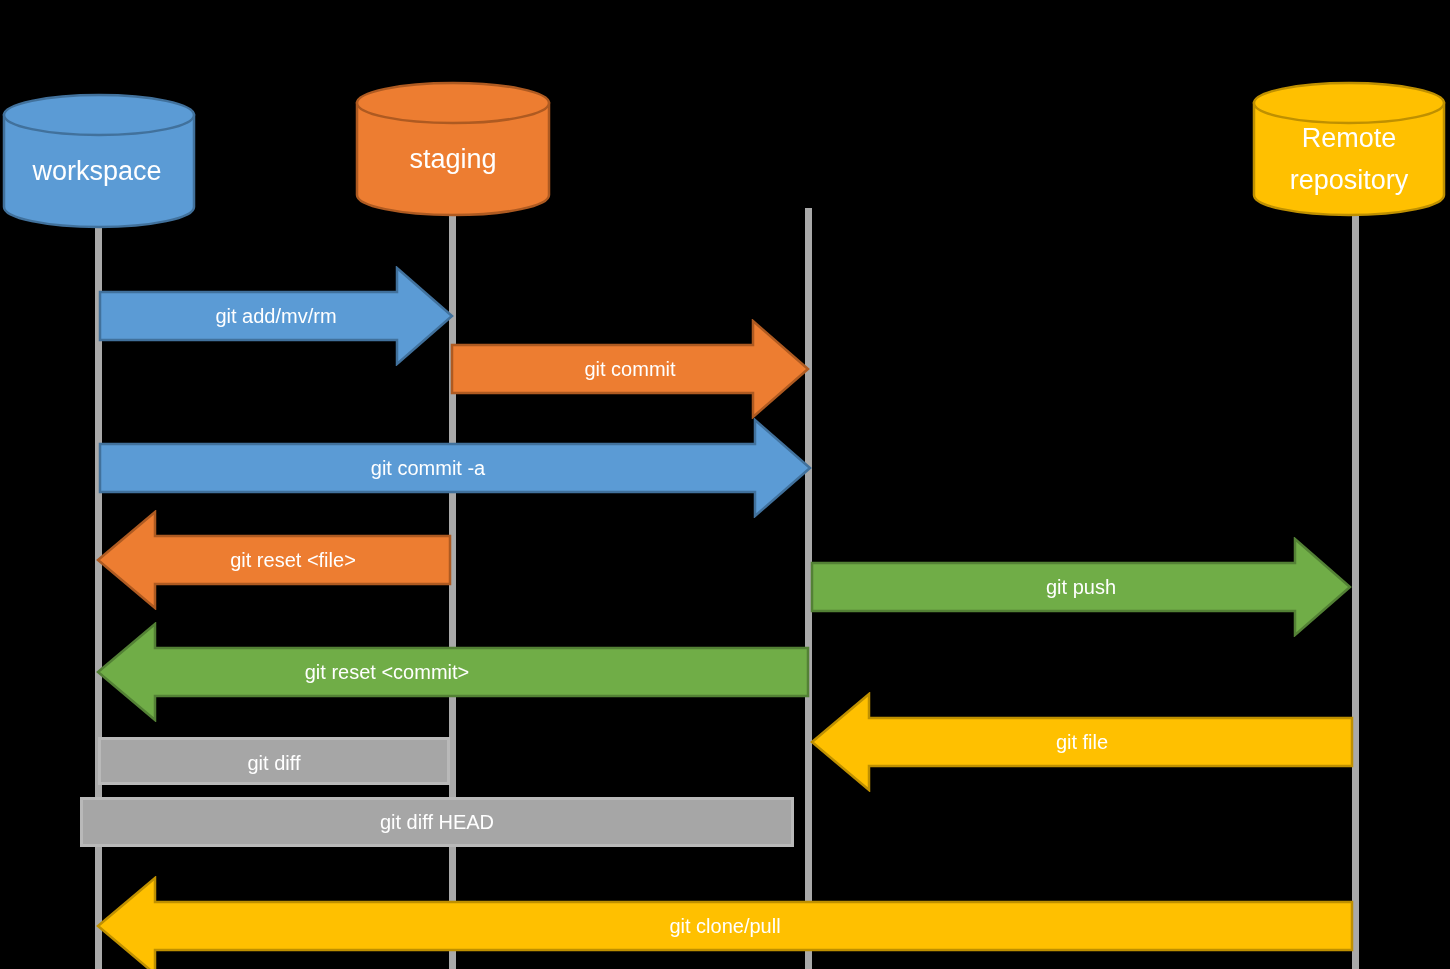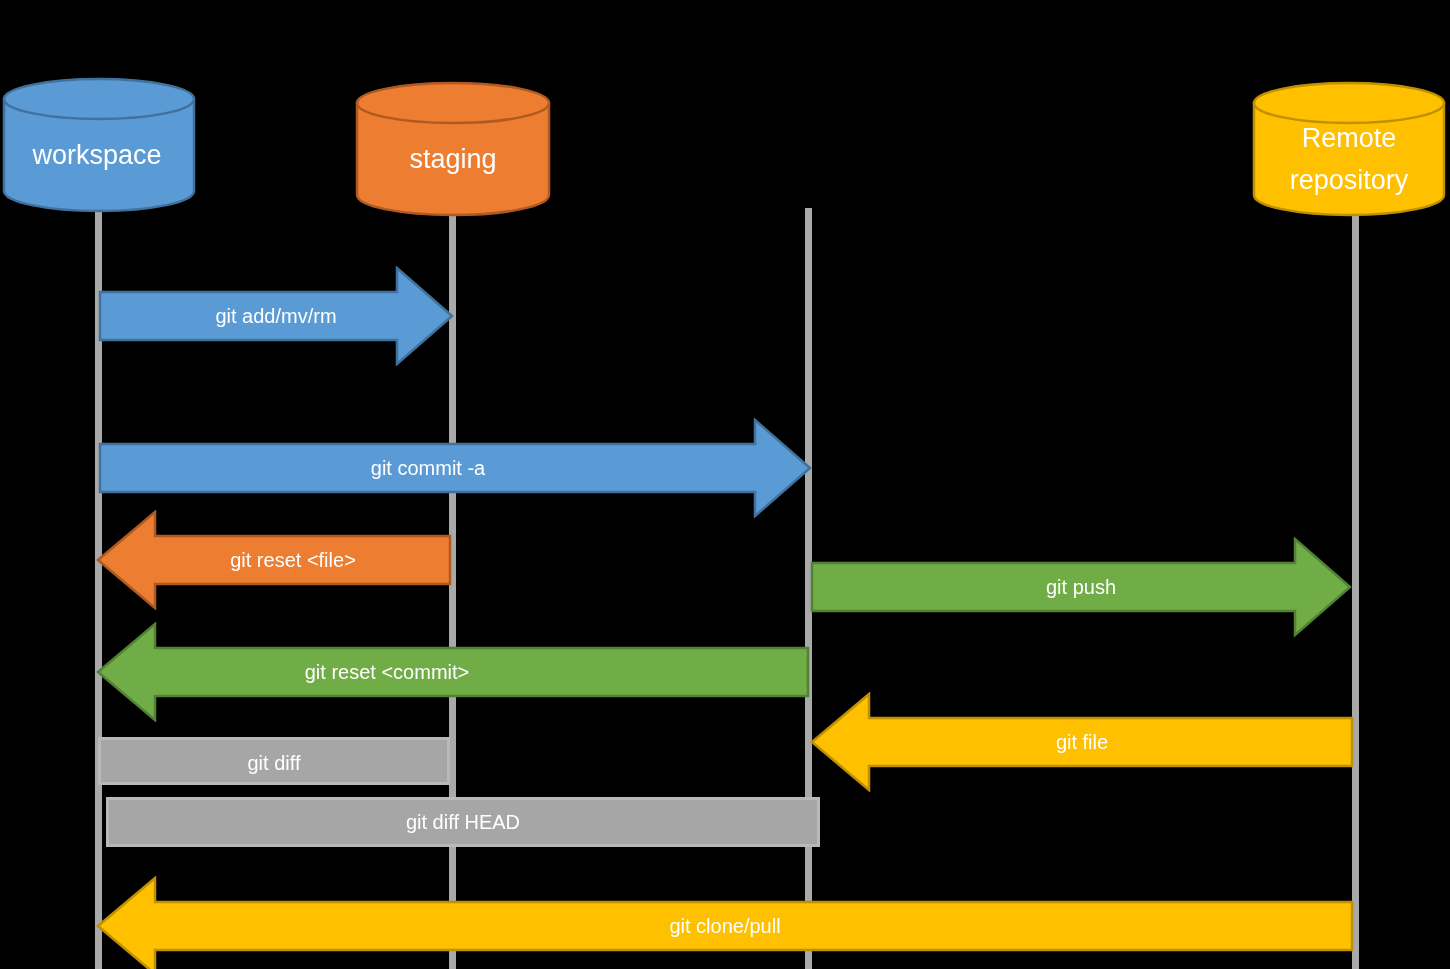--- a/index.html
+++ b/index.html
@@ -37,21 +37,21 @@
 </head>
 <body>
 
 <div id="canvas">
 
   <div class="lifeline" style="left:95px"></div>
   <div class="lifeline" style="left:449px"></div>
   <div class="lifeline" style="left:805px"></div>
   <div class="lifeline" style="left:1352px"></div>
 
-  <div class="node" style="left:2px;top:76px;width:190px;height:138px">
+  <div class="node" style="left:2px;top:92px;width:190px;height:138px">
     <svg width="194" height="138" viewBox="0 0 194 138">
       <path class="fill-blue" d="M2,23 L2,115 A95,20 0 0 0 192,115 L192,23 Z"></path>
       <ellipse class="fill-blue" cx="97" cy="23" rx="95" ry="20"></ellipse>
     </svg>
     <div class="cyl-label">workspace</div>
   </div>
 
   <div class="node" style="left:355px;top:80px;width:196px;height:138px">
     <svg width="196" height="138" viewBox="0 0 196 138">
       <path class="fill-orange" d="M2,23 L2,115 A96,20 0 0 0 194,115 L194,23 Z"></path>
@@ -69,20 +69,26 @@
     <div class="cyl-label">Remote repository</div>
   </div>
 
   <div class="flow" style="left:98px;top:266px;width:356px">
     <svg width="356" height="100" viewBox="0 0 356 100">
       <polygon class="fill-blue" points="2,26 299,26 299,2 354,50 299,98 299,74 2,74"></polygon>
     </svg>
     <span class="flow-label">git add/mv/rm</span>
   </div>
 
+  <div class="flow" style="left:450px;top:319px;width:360px">
+    <svg width="360" height="100" viewBox="0 0 360 100">
+      <polygon class="fill-orange" points="2,26 303,26 303,2 358,50 303,98 303,74 2,74"></polygon>
+    </svg>
+    <span class="flow-label">git commit</span>
+  </div>
 
   <div class="flow" style="left:98px;top:418px;width:660px">
     <svg width="714" height="100" viewBox="0 0 714 100">
       <polygon class="fill-blue" points="2,26 657,26 657,2 712,50 657,98 657,74 2,74"></polygon>
     </svg>
     <span class="flow-label">git commit -a</span>
   </div>
 
   <div class="flow" style="left:96px;top:510px;width:394px">
     <svg width="356" height="100" viewBox="0 0 356 100">
@@ -112,21 +118,21 @@
     <span class="flow-label">git file</span>
   </div>
 
   <div class="bar" style="left:98px;top:737px;width:352px;height:52px">
     <svg width="352" height="48" viewBox="0 0 352 48">
       <rect class="fill-gray" x="1.5" y="1.5" width="349" height="45"></rect>
     </svg>
     <span class="flow-label">git diff</span>
   </div>
 
-  <div class="bar" style="left:106px;top:797px;width:714px;height:50px">
+  <div class="bar" style="left:80px;top:797px;width:714px;height:50px">
     <svg width="714" height="50" viewBox="0 0 714 50">
       <rect class="fill-gray" x="1.5" y="1.5" width="711" height="47"></rect>
     </svg>
     <span class="flow-label">git diff HEAD</span>
   </div>
 
   <div class="flow" style="left:96px;top:876px;width:1258px">
     <svg width="1258" height="100" viewBox="0 0 1258 100">
       <polygon class="fill-gold" points="1256,26 59,26 59,2 2,50 59,98 59,74 1256,74"></polygon>
     </svg>

